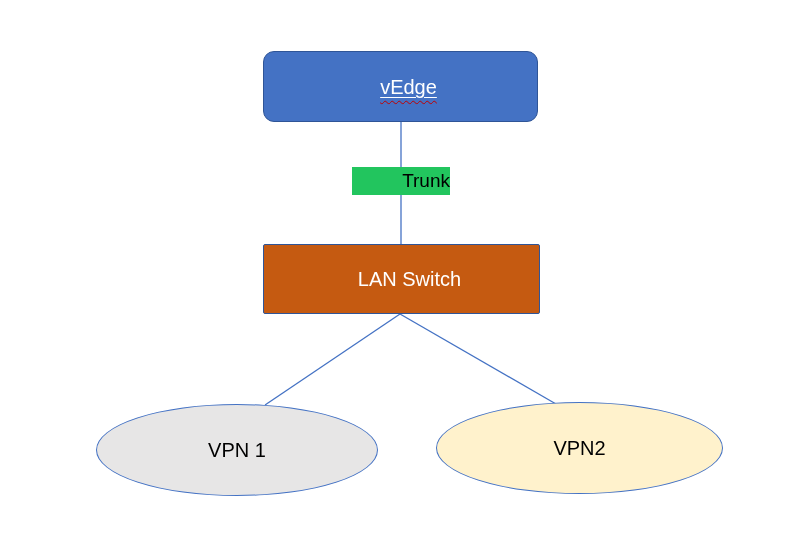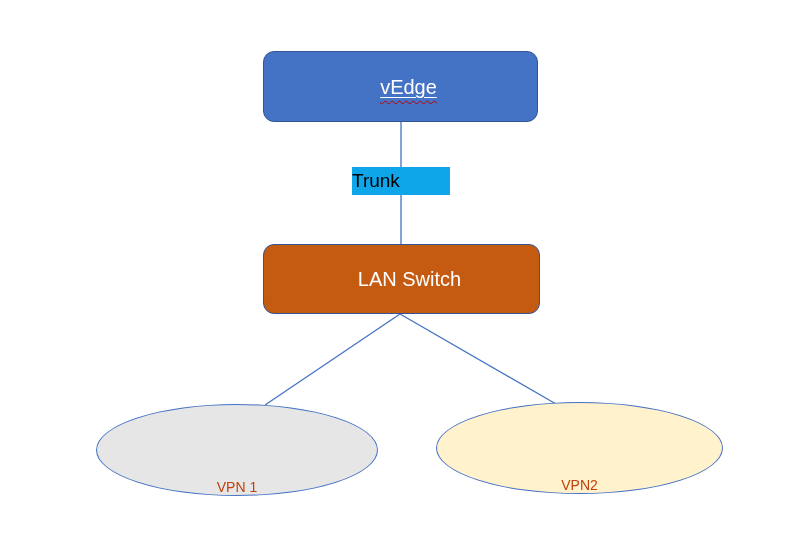--- a/index.html
+++ b/index.html
@@ -39,29 +39,29 @@
     border: 1.5px solid #2F5597;
     border-radius: 11px;
   }
   .node-lan {
     left: 263px;
     top: 244px;
     width: 277px;
     height: 70px;
     background: #C55A11;
     border: 1.5px solid #2F5597;
-    border-radius: 11px;
+    border-radius: 2px;
   }
   .ellipse {
     position: absolute;
     display: flex;
-    align-items: flex-end;
+    align-items: center;
     justify-content: center;
-    font-size: 14px;
-    color: #c2410c;
+    font-size: 20px;
+    color: #000000;
     border-radius: 50%;
     box-sizing: border-box;
   }
   .ellipse-vpn1 {
     left: 96px;
     top: 404px;
     width: 282px;
     height: 92px;
     background: #E7E6E6;
     border: 1.2px solid #4472C4;
@@ -72,24 +72,24 @@
     width: 287px;
     height: 92px;
     background: #FFF2CC;
     border: 1.2px solid #4472C4;
   }
   .link-label {
     position: absolute;
     left: 352px;
     top: 167px;
     width: 98px;
-    text-align: left;
+    text-align: right;
     font-size: 19px;
     color: #000000;
-    background: #0ea5e9;
+    background: #22c55e;
     padding: 3px 0;
   }
   .vedge-label-wrap {
     position: relative;
     display: inline-block;
     line-height: 1.3;
   }
   .vedge-label {
     text-decoration: underline;
     text-decoration-color: #ffffff;

